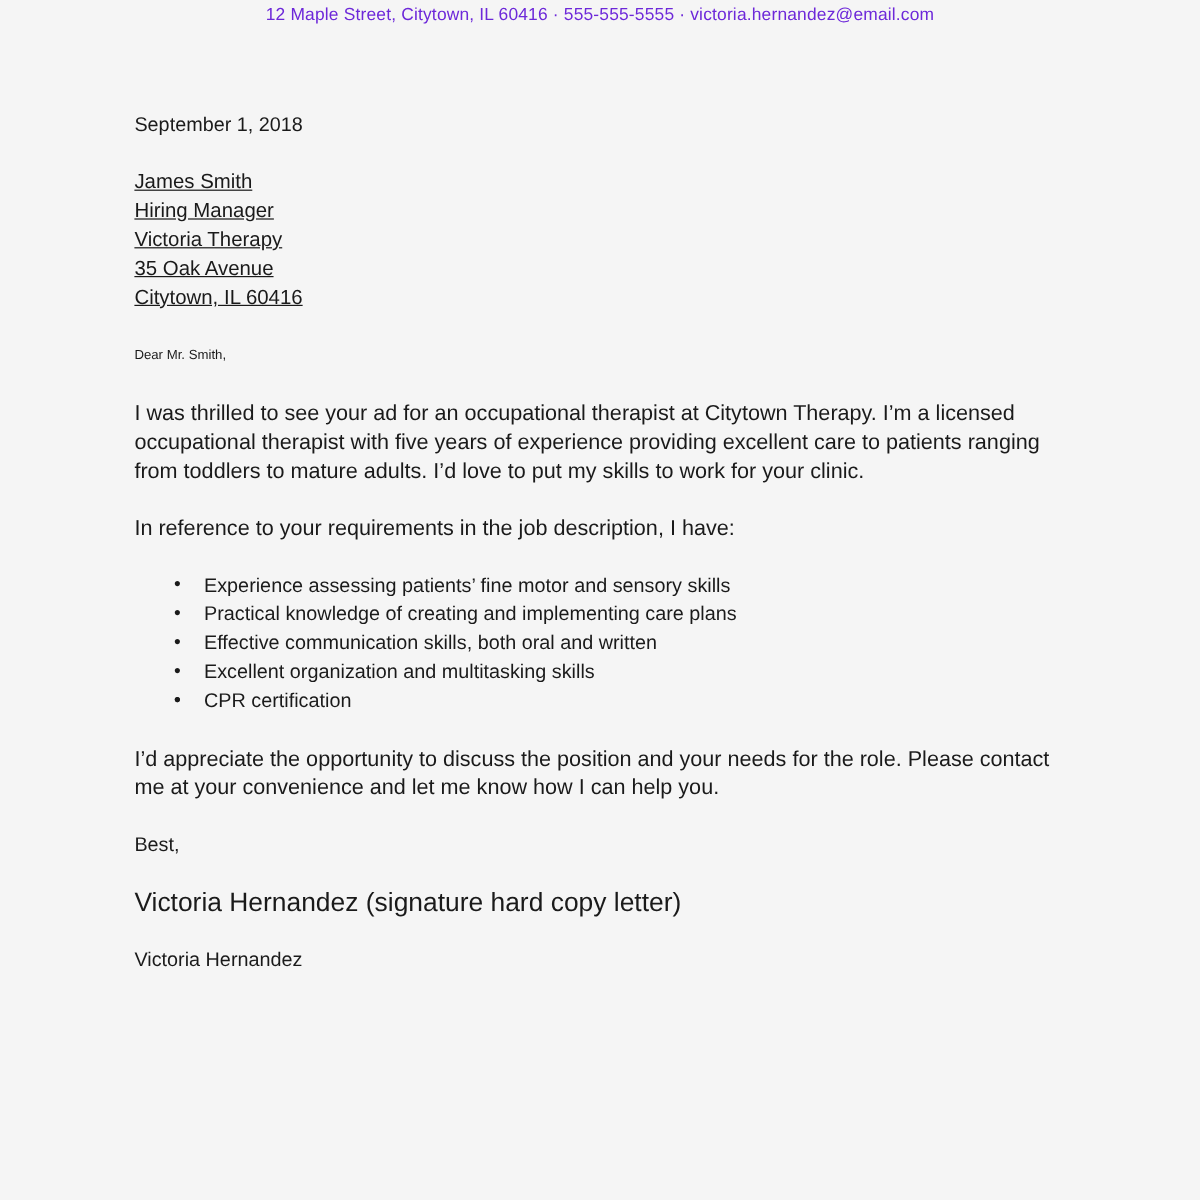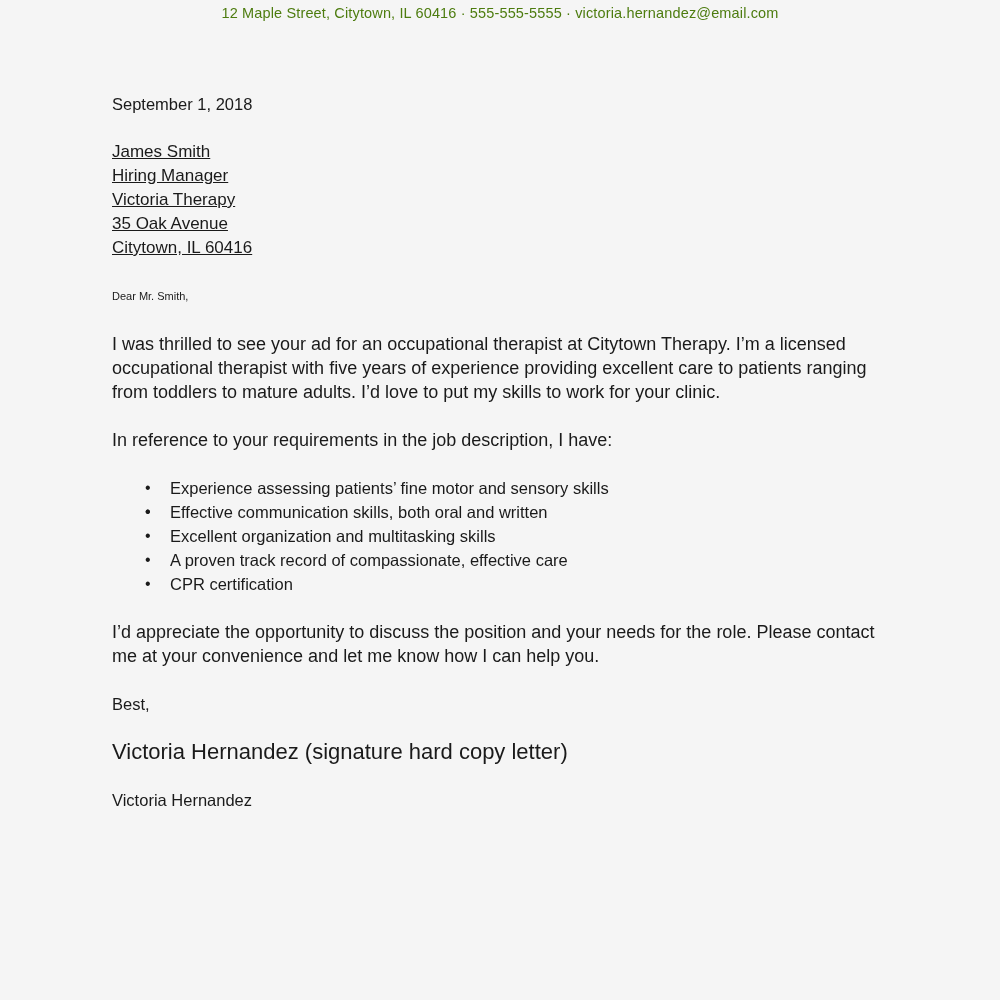--- a/index.html
+++ b/index.html
@@ -22,21 +22,21 @@
     box-sizing: border-box;
   }
   .letterhead {
     position: absolute;
     top: 3px;
     left: 0;
     width: 1000px;
     text-align: center;
     font-size: 14.5px;
     line-height: 20px;
-    color: #4d7c0f;
+    color: #6d28d9;
     letter-spacing: 0.01em;
   }
   .letter-body {
     position: absolute;
     top: 92px;
     left: 112px;
     width: 768px;
   }
   .date-line {
     font-size: 16.5px;
@@ -121,32 +121,32 @@
 
     <p class="body-paragraph">In reference to your requirements in the job description, I have:</p>
 
     <ul class="skills-list">
       <li>
         <span class="bullet-glyph">•</span>
         <span>Experience assessing patients’ fine motor and sensory skills</span>
       </li>
       <li>
         <span class="bullet-glyph">•</span>
+        <span>Practical knowledge of creating and implementing care plans</span>
       </li>
       <li>
         <span class="bullet-glyph">•</span>
         <span>Effective communication skills, both oral and written</span>
       </li>
       <li>
         <span class="bullet-glyph">•</span>
         <span>Excellent organization and multitasking skills</span>
       </li>
       <li>
         <span class="bullet-glyph">•</span>
-        <span>A proven track record of compassionate, effective care</span>
       </li>
       <li>
         <span class="bullet-glyph">•</span>
         <span>CPR certification</span>
       </li>
     </ul>
 
     <p class="body-paragraph">I’d appreciate the opportunity to discuss the position and your needs for the role. Please contact me at your convenience and let me know how I can help you.</p>
 
     <div class="closing-salutation">Best,</div>

